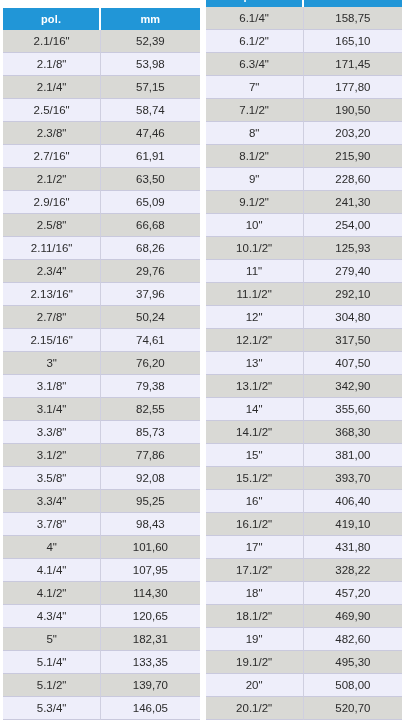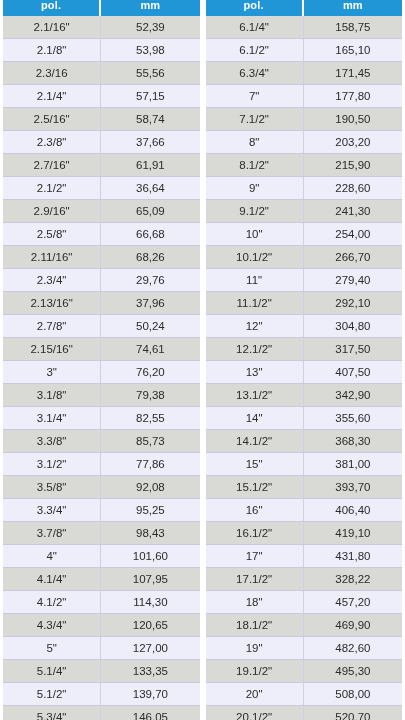--- a/index.html
+++ b/index.html
@@ -15,21 +15,21 @@
   }
   .page {
     width: 405px;
     height: 720px;
     position: relative;
     background: #ffffff;
     box-sizing: border-box;
     padding: 3px 3px 0 3px;
     display: flex;
     flex-direction: row;
-    align-items: center;
+    align-items: flex-end;
     gap: 6px;
   }
   .conv-table {
     flex: 1 1 0;
     border-collapse: separate;
     border-spacing: 0;
     table-layout: fixed;
     background: #ffffff;
   }
   .conv-table col.c-pol { width: 50%; }
@@ -95,42 +95,38 @@
     <tbody>
         <tr>
           <td>2.1/16"</td>
           <td>52,39</td>
         </tr>
         <tr>
           <td>2.1/8"</td>
           <td>53,98</td>
         </tr>
         <tr>
-          <td>2.3/16</td>
-          <td>55,56</td>
-        </tr>
-        <tr>
           <td>2.1/4"</td>
           <td>57,15</td>
         </tr>
         <tr>
           <td>2.5/16"</td>
           <td>58,74</td>
         </tr>
         <tr>
           <td>2.3/8"</td>
-          <td>37,66</td>
+          <td>47,46</td>
         </tr>
         <tr>
           <td>2.7/16"</td>
           <td>61,91</td>
         </tr>
         <tr>
           <td>2.1/2"</td>
-          <td>36,64</td>
+          <td>63,50</td>
         </tr>
         <tr>
           <td>2.9/16"</td>
           <td>65,09</td>
         </tr>
         <tr>
           <td>2.5/8"</td>
           <td>66,68</td>
         </tr>
         <tr>
@@ -196,21 +192,21 @@
         <tr>
           <td>4.1/2"</td>
           <td>114,30</td>
         </tr>
         <tr>
           <td>4.3/4"</td>
           <td>120,65</td>
         </tr>
         <tr>
           <td>5"</td>
-          <td>127,00</td>
+          <td>182,31</td>
         </tr>
         <tr>
           <td>5.1/4"</td>
           <td>133,35</td>
         </tr>
         <tr>
           <td>5.1/2"</td>
           <td>139,70</td>
         </tr>
         <tr>
@@ -267,21 +263,21 @@
         <tr>
           <td>9.1/2"</td>
           <td>241,30</td>
         </tr>
         <tr>
           <td>10"</td>
           <td>254,00</td>
         </tr>
         <tr>
           <td>10.1/2"</td>
-          <td>266,70</td>
+          <td>125,93</td>
         </tr>
         <tr>
           <td>11"</td>
           <td>279,40</td>
         </tr>
         <tr>
           <td>11.1/2"</td>
           <td>292,10</td>
         </tr>
         <tr>

